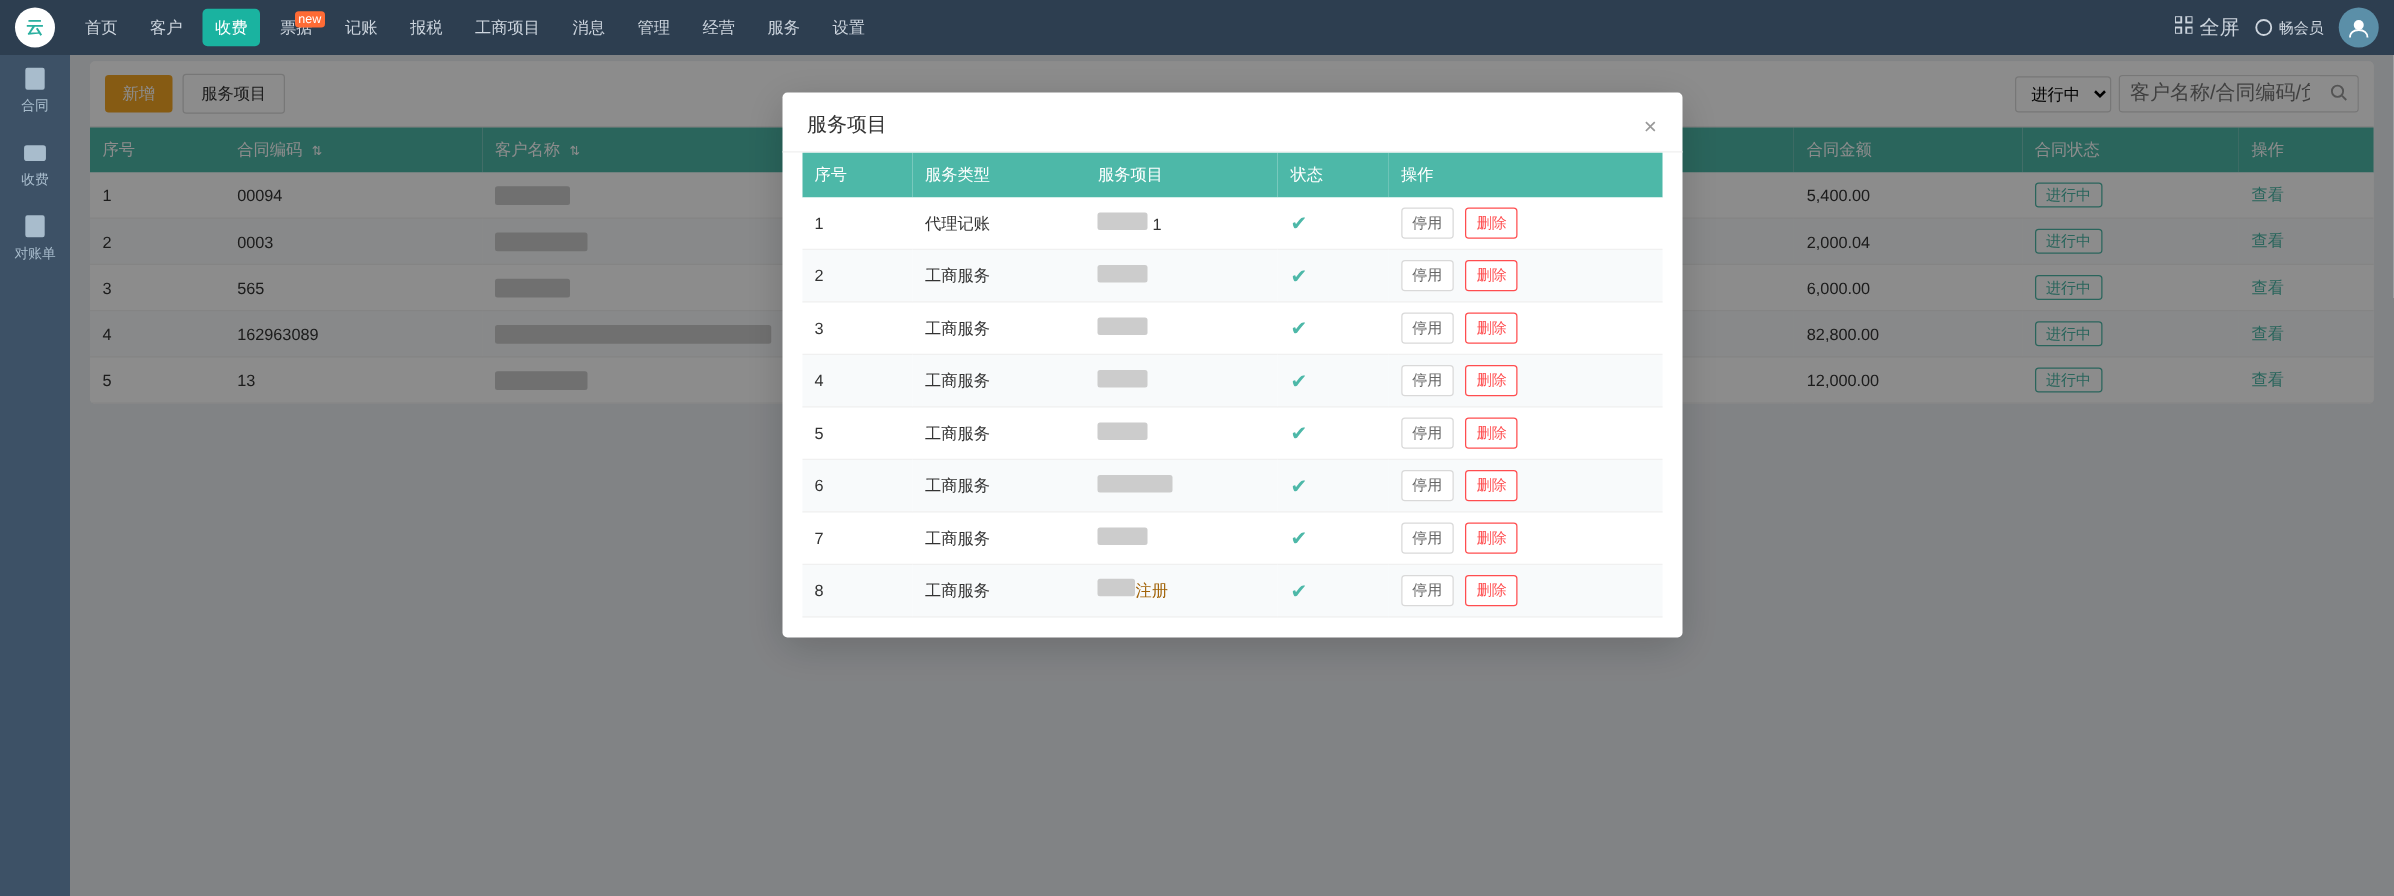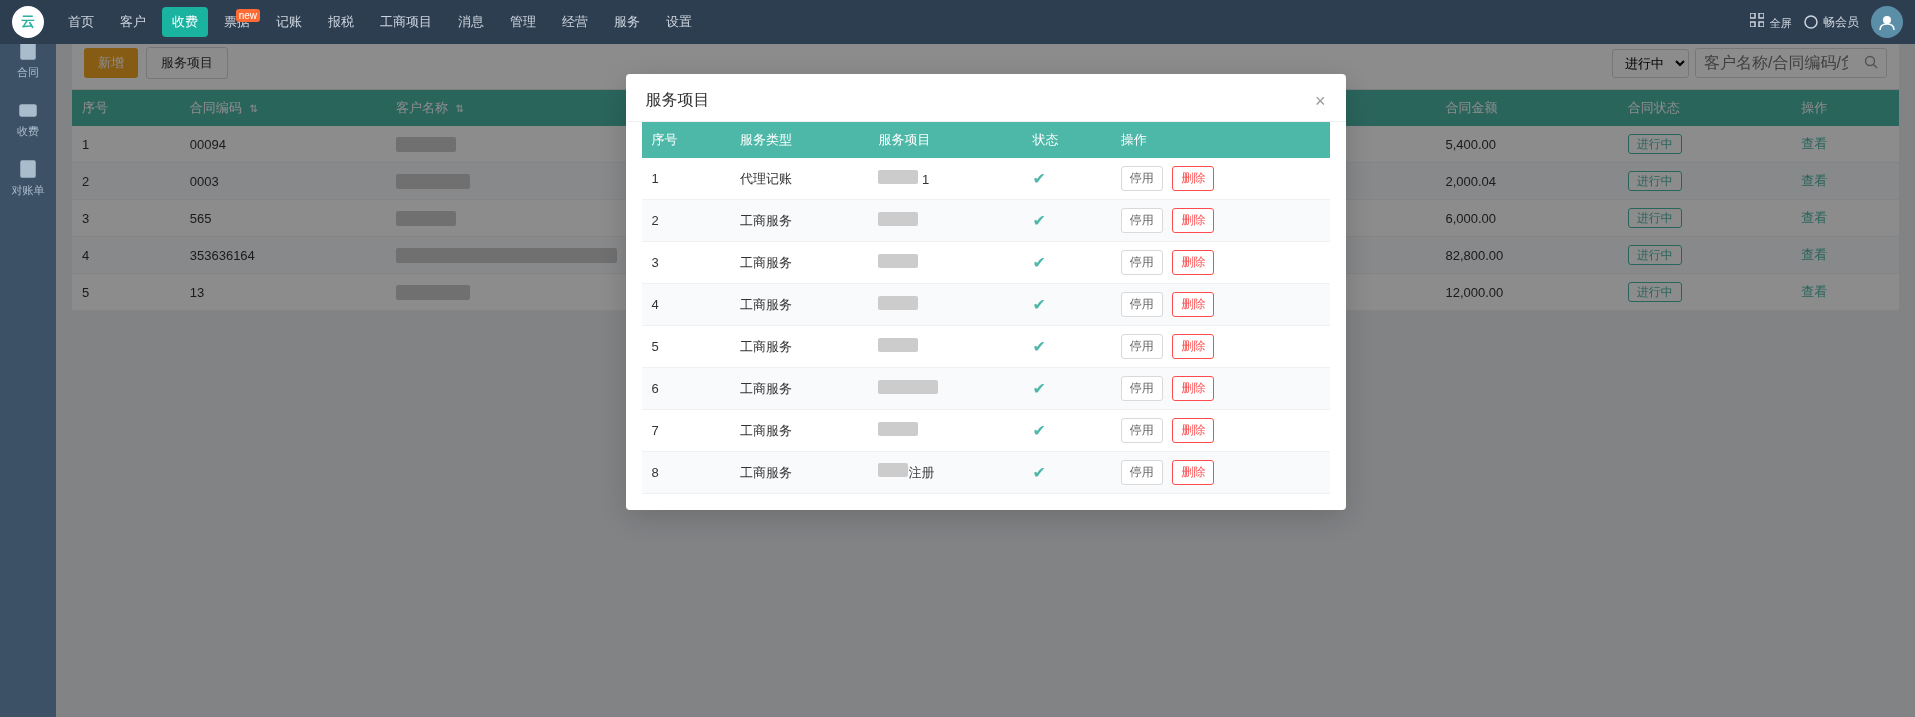--- a/index.html
+++ b/index.html
@@ -32,21 +32,21 @@
       margin-left: auto; display: flex; align-items: center; gap: 12px;
     }
     .top-nav-right span { color: #cdd5de; font-size: 12px; cursor: pointer; }
     .avatar {
       width: 32px; height: 32px; background: #5b8fa8; border-radius: 50%;
       display: flex; align-items: center; justify-content: center; cursor: pointer;
     }
     .avatar svg { fill: #fff; }
 
     
-    .layout { display: flex; padding-top: 21px; min-height: 717px; }
+    .layout { display: flex; padding-top: 33px; min-height: 717px; }
 
     
     .sidebar {
       width: 56px; background: #3d5166; min-height: calc(717px - 44px);
       display: flex; flex-direction: column; align-items: center;
       padding-top: 10px; flex-shrink: 0;
     }
     .sidebar-item {
       display: flex; flex-direction: column; align-items: center;
       padding: 10px 6px; cursor: pointer; color: #a8bccc;
@@ -207,21 +207,21 @@
   <div class="nav-item">服务</div>
   <div class="nav-item">设置</div>
   <div class="top-nav-right">
     <span>
       <svg width="14" height="14" viewBox="0 0 14 14" fill="#cdd5de">
           <rect x="0" y="0" width="5" height="5" fill="none" stroke="#cdd5de" stroke-width="1.5"></rect>
           <rect x="9" y="0" width="5" height="5" fill="none" stroke="#cdd5de" stroke-width="1.5"></rect>
           <rect x="0" y="9" width="5" height="5" fill="none" stroke="#cdd5de" stroke-width="1.5"></rect>
           <rect x="9" y="9" width="5" height="5" fill="none" stroke="#cdd5de" stroke-width="1.5"></rect>
         </svg>
-      <span style="color:#cdd5de;font-size:11px;margin-left:2px;">全屏</span>
+      <span style="color:#cdd5de;font-size:16px;margin-left:2px;">全屏</span>
     </span>
     <span>
       <svg width="14" height="14" viewBox="0 0 14 14" fill="none" style="vertical-align:middle">
           <circle cx="7" cy="7" r="6" stroke="#cdd5de" stroke-width="1.5"></circle>
         </svg>
       <span style="color:#cdd5de;font-size:12px;margin-left:2px;">畅会员</span>
     </span>
     <div class="avatar">
       <svg width="18" height="18" viewBox="0 0 18 18">
           <circle cx="9" cy="7" r="4" fill="#fff"></circle>
@@ -336,21 +336,21 @@
     <td>565</td>
     <td><span class="blurred-text">██████</span></td>
     <td>小规模记账</td>
     <td>202305-202404</td>
     <td>6,000.00</td>
     <td><span class="status-badge">进行中</span></td>
     <td><span class="action-link">查看</span></td>
   </tr>
             <tr>
     <td>4</td>
-    <td>353636164</td>
+    <td>162963089</td>
     <td><span class="blurred-text">████████████████████████</span></td>
     <td>一般纳税人...</td>
     <td>201807-202403</td>
     <td>82,800.00</td>
     <td><span class="status-badge">进行中</span></td>
     <td><span class="action-link">查看</span></td>
   </tr>
             <tr>
     <td>5</td>
     <td>13</td>
@@ -465,21 +465,21 @@
       <span class="status-check">✔</span>
     </td>
     <td>
       <button class="btn-stop">停用</button>
       <button class="btn-delete">删除</button>
     </td>
   </tr>
             <tr>
     <td>8</td>
     <td>工商服务</td>
-    <td><span class="blur-item-sm" style="min-width:30px;"></span><span style="color:#404040">注册</span></td>
+    <td><span class="blur-item-sm" style="min-width:30px;"></span><span style="color:#a16207">注册</span></td>
     <td>
       <span class="status-check">✔</span>
     </td>
     <td>
       <button class="btn-stop">停用</button>
       <button class="btn-delete">删除</button>
     </td>
   </tr>
           </tbody>
       </table>

